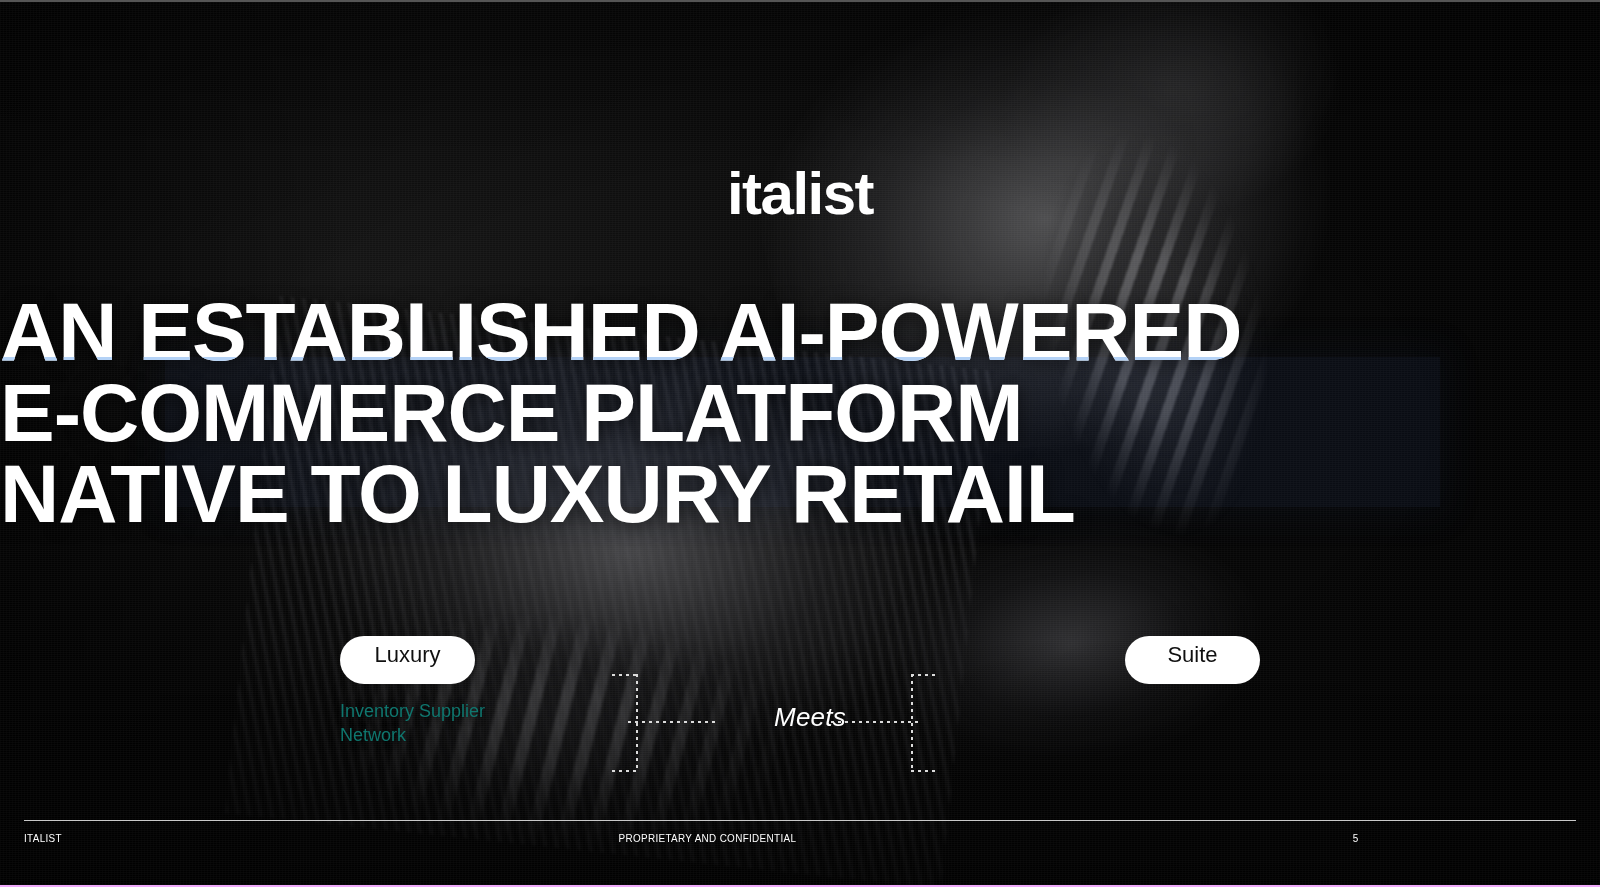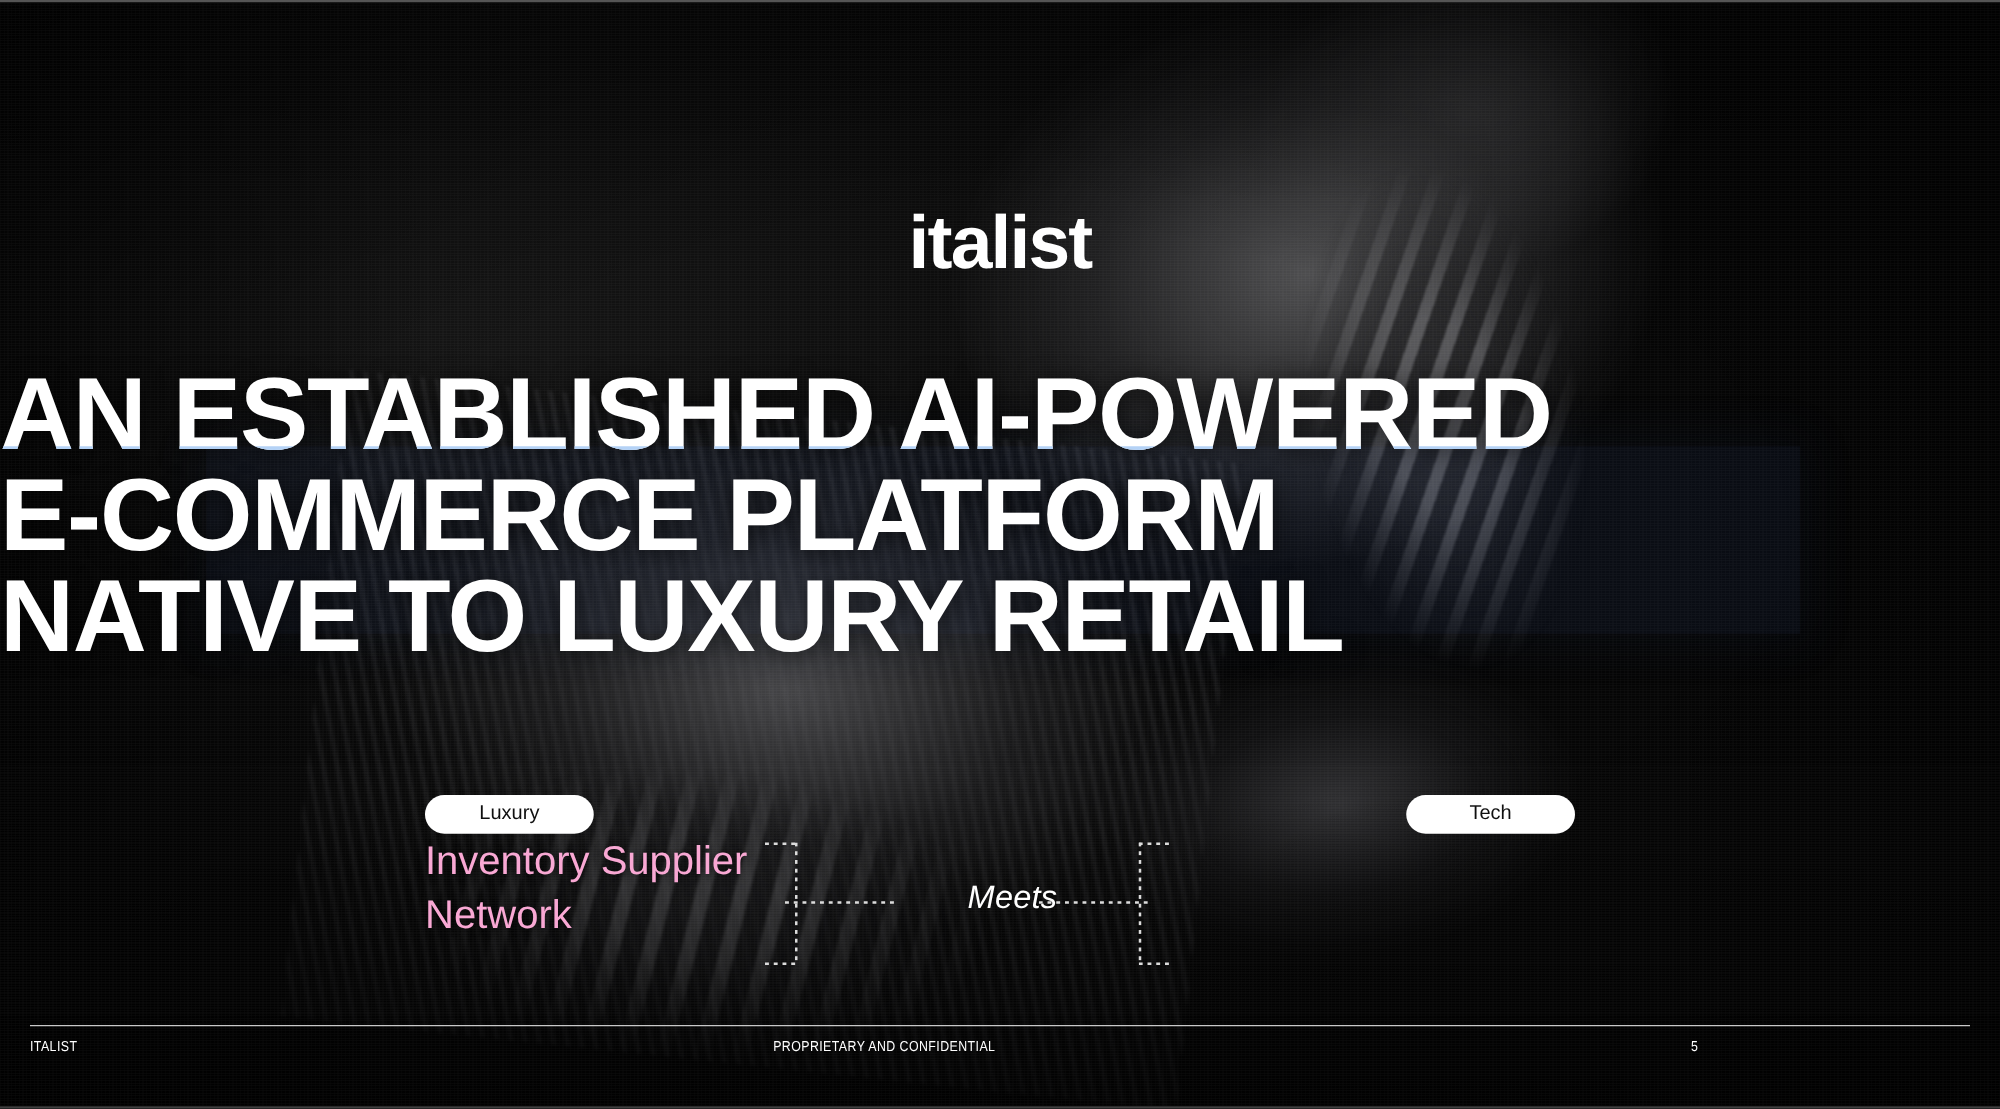--- a/index.html
+++ b/index.html
@@ -6,21 +6,21 @@
   html,body { background:#000; }
 
   .slide {
     position: relative;
     width: 1600px;
     height: 887px;
     overflow: hidden;
     background: #0a0a0a;
     font-family: "Liberation Sans", sans-serif;
     border-top: 2px solid #555;
-    border-bottom: 2px solid #404040;
+    border-bottom: 2px solid #f0abfc;
   }
 
   
   .bg { position:absolute; inset:0; overflow:hidden; background:#060606; }
   .bg-layer { position:absolute; inset:0; }
 
   .bg-base {
     background:
       radial-gradient(ellipse 55% 50% at 22% 30%, #151515 0%, #0b0b0b 55%, #050505 100%),
       radial-gradient(ellipse 70% 80% at 62% 48%, #2b2b2b 0%, #161616 45%, #070707 100%),
@@ -134,30 +134,31 @@
 
   .col { position:absolute; width:360px; }
   .col-left  { left:340px; text-align:left; }
   .col-right { left:900px; text-align:right; }
 
   .pill {
     display:inline-block;
     background:#ffffff;
     color:#101010;
     border-radius:999px;
-    padding:6px 30px 7px;
-    font-size:16px;
+    padding:6px 30px 17px;
+    font-size:22px;
     font-weight:400;
     line-height:1.15;
     min-width:135px;
     text-align:center;
   }
   .col-desc {
-    color:#f9a8d4;
-    font-size:32px;
+    margin-top:16px;
+    color:#0f766e;
+    font-size:18px;
     font-weight:400;
     line-height:1.32;
     white-space:pre-line;
     text-shadow:0 1px 8px rgba(0,0,0,.7);
   }
 
   .meets {
     position:absolute;
     left:0; top:700px; width:100%;
     text-align:center;
@@ -241,21 +242,21 @@
 
   <div class="compare">
 
     <div class="col col-left">
       <span class="pill">Luxury</span>
       <div class="col-desc">Inventory Supplier
 Network</div>
     </div>
 
     <div class="col col-right">
-      <span class="pill">Tech</span>
+      <span class="pill">Suite</span>
     </div>
   </div>
 
   <div class="bracket bracket-left">
     <span class="b-v"></span>
     <span class="b-h b-top"></span>
     <span class="b-h b-bottom"></span>
     <span class="b-h b-mid"></span>
   </div>
 

